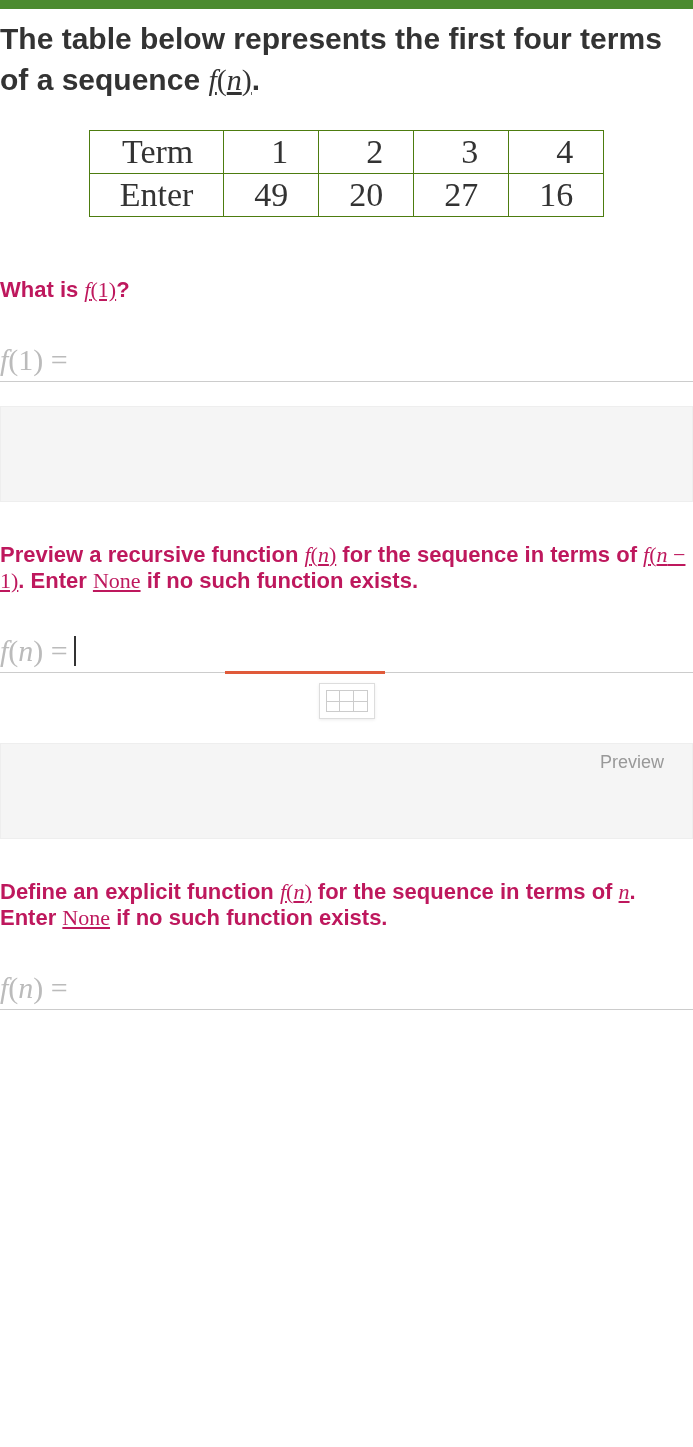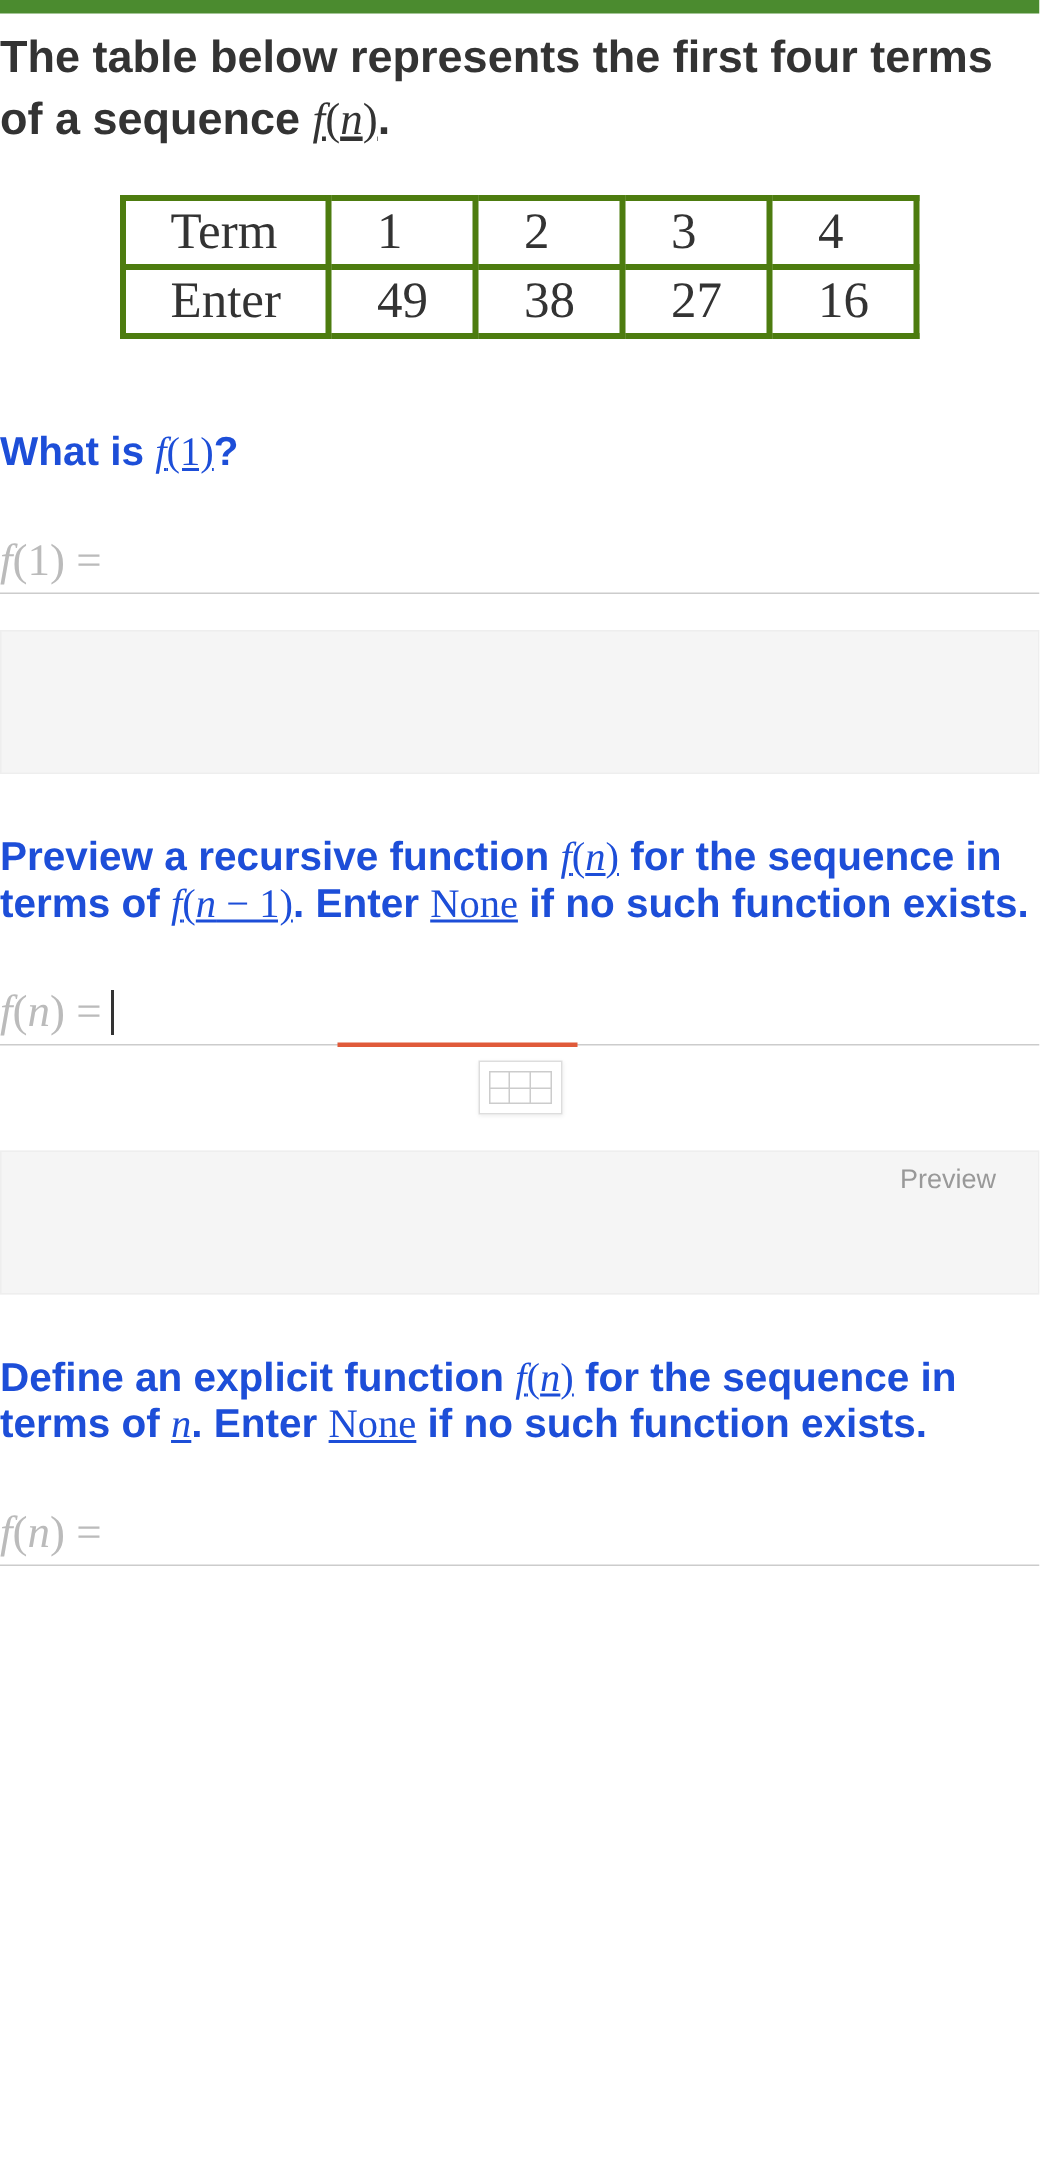--- a/index.html
+++ b/index.html
@@ -33,29 +33,29 @@
     text-decoration: underline;
   }
   .math .i { font-style: italic; }
   table.seq {
     border-collapse: collapse;
     margin: 0 auto 60px auto;
     font-family: "Times New Roman", Times, serif;
     font-size: 34px;
   }
   table.seq td {
-    border: 4px solid #4d7c0f;
+    border: 1px solid #4d7c0f;
     padding: 2px 30px;
-    text-align: left;
+    text-align: right;
   }
   .question {
-    font-size: 27px;
+    font-size: 22px;
     font-weight: 600;
     margin: 10px 0 40px 0;
-    color: #1d4ed8;
+    color: #be185d;
   }
   .input-row {
     display: flex;
     align-items: center;
     border-bottom: 1px solid #ccc;
     padding-bottom: 4px;
     margin-bottom: 0;
   }
   .input-label {
     font-family: "Times New Roman", Times, serif;
@@ -148,21 +148,21 @@
         <tr>
       <td>Term</td>
       <td>1</td>
       <td>2</td>
       <td>3</td>
       <td>4</td>
     </tr>
     <tr>
       <td>Enter</td>
       <td>49</td>
-      <td>38</td>
+      <td>20</td>
       <td>27</td>
       <td>16</td>
     </tr>
   </tbody>
     </table>
 
   <div class="question">
     <span>What is </span><span class="math"><span class="i">f</span>(1)</span><span>?</span>
   </div>
 

